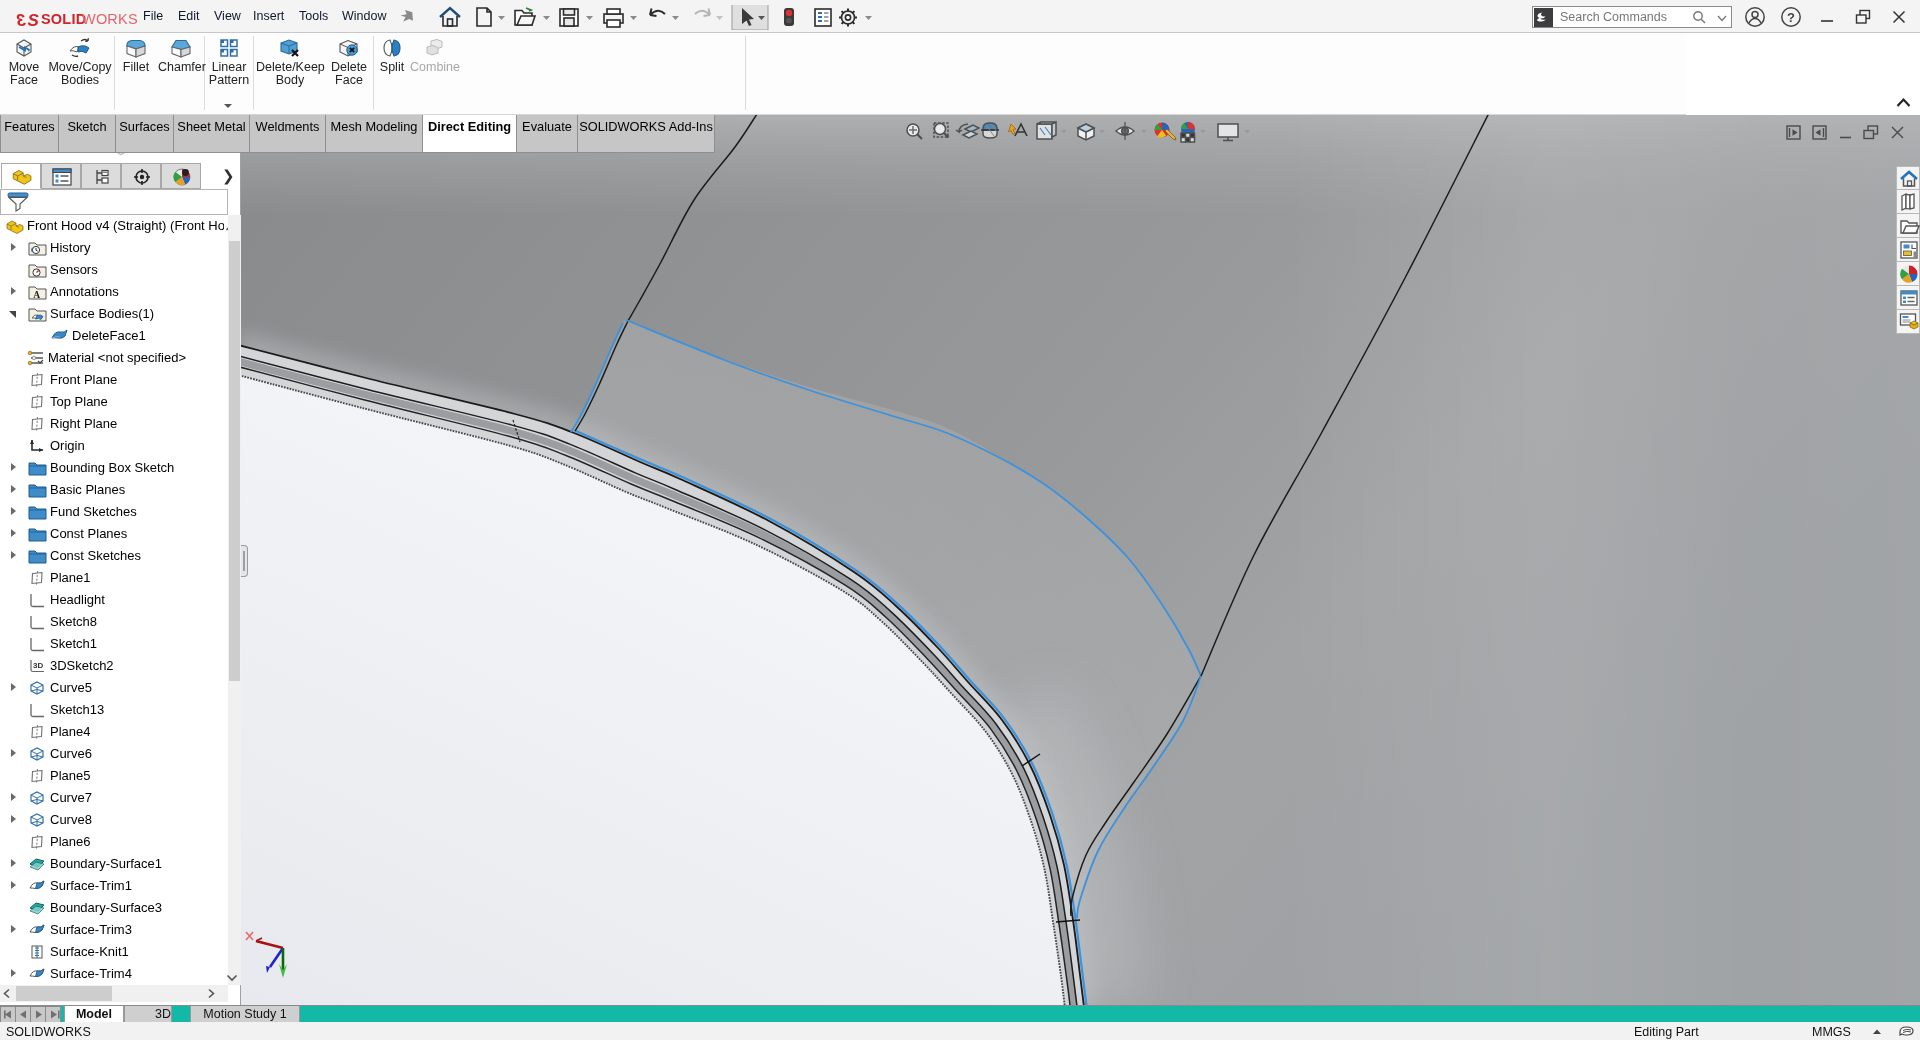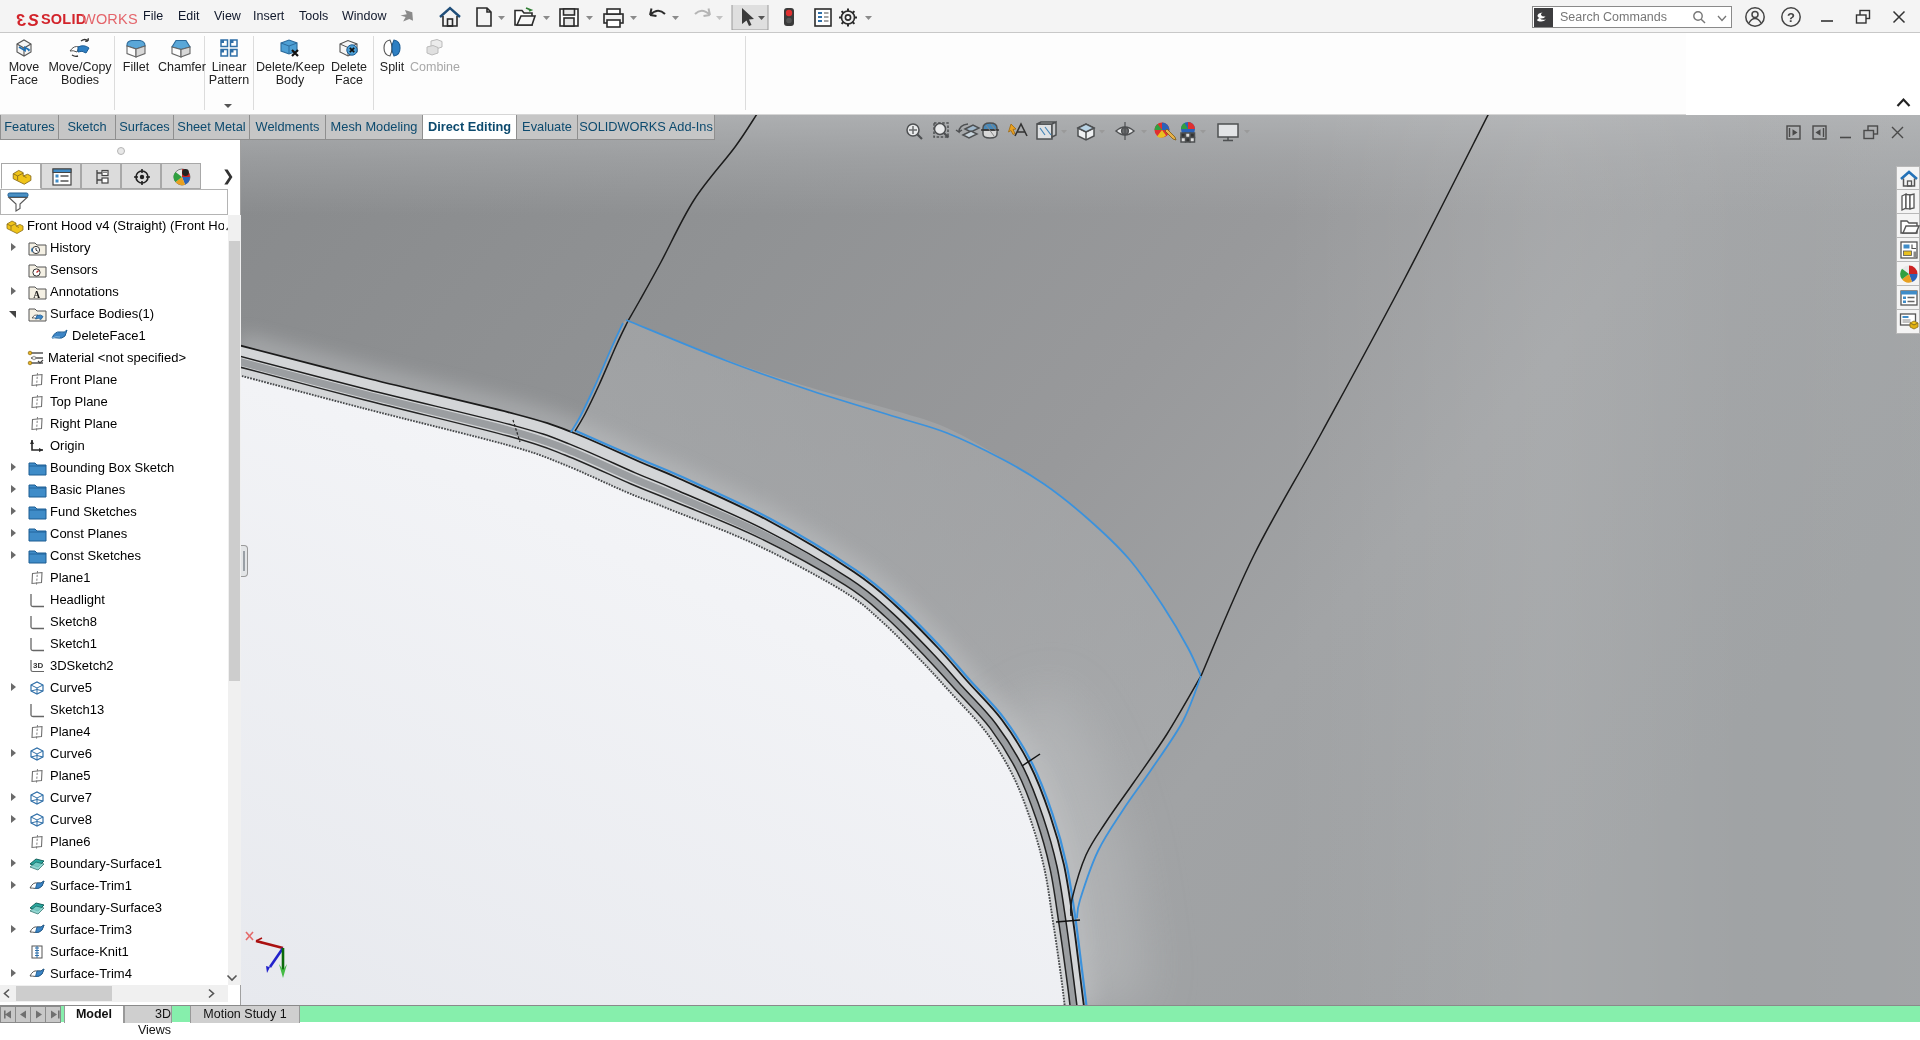--- a/index.html
+++ b/index.html
@@ -15,42 +15,42 @@
 #search .slogo { position:absolute; left:1px; top:1px; width:19px; height:19px; background:#3d3d3f; }
 #search .ph { position:absolute; left:27px; top:3px; font-size:12.5px; color:#777; }
 
 #ribbon { position:absolute; left:0; top:33px; width:1686px; height:82px; background:#fdfdfd; border-bottom:1px solid #d6d6d6; }
 .rsep { position:absolute; top:3px; height:74px; width:1px; background:#dcdcdc; }
 .rbtn { position:absolute; top:2px; text-align:center; font-size:12.5px; color:#222; line-height:13px; }
 .rbtn .ric { display:block; margin:2px auto 2px auto; }
 .gray { color:#a8a8a8; }
 
 #tabs { position:absolute; left:0; top:115px; height:25px; z-index:5; }
-.tab { float:left; height:25px; line-height:24px; text-align:center; font-size:12.8px; color:#0c4a6e; background:#c6c6c6; border:1px solid #8f8f8f; border-top:none; margin-right:-1px; }
+.tab { float:left; height:38px; line-height:24px; text-align:center; font-size:12.8px; color:#000000; background:#c6c6c6; border:1px solid #8f8f8f; border-top:none; margin-right:-1px; }
 .tab.active { background:#fff; font-weight:bold; border-bottom:1px solid #909090; }
 
 #panel { position:absolute; left:0; top:115px; width:241px; height:890px; background:#fff; border-right:1px solid #a0a0a0; }
 #ptabs { position:absolute; left:0; top:163px; width:241px; height:26px; }
 .ptab { position:absolute; top:0; height:26px; background:#dcdcdc; border:1px solid #a8a8a8; }
 .ptab.active { background:#fff; border-bottom:1px solid #fff; }
 #filterbox { position:absolute; left:0px; top:189px; width:228px; height:26px; border:1px solid #b4b4b4; background:#fff; }
 #tree { position:absolute; left:0; top:215px; width:228px; height:770px; font-size:13px; color:#000; }
 .trow { position:absolute; height:22px; line-height:22px; white-space:nowrap; overflow:hidden; }
 .trow .lbl { position:absolute; top:0; }
 .exp { position:absolute; top:6px; width:0; height:0; border-top:4px solid transparent; border-bottom:4px solid transparent; border-left:5px solid #6a6a6a; }
 
 #vsb { position:absolute; left:228px; top:215px; width:13px; height:770px; background:#f0f0f0; }
 #hsb { position:absolute; left:0; top:985px; width:228px; height:17px; background:#f0f0f0; }
 
 #viewport { position:absolute; left:241px; top:115px; width:1679px; height:890px; }
 
 #taskpane { position:absolute; left:1896px; top:166px; width:24px; z-index:6; }
 .tpicon { width:24px; height:24px; background:#f4f4f4; border:1px solid #b8b8b8; border-top:none; position:relative; }
 
-#mtabs { position:absolute; left:0; top:1005px; width:1920px; height:17px; background:#86efac; border-top:1px solid #8a8a8a; font-size:12.5px; }
+#mtabs { position:absolute; left:0; top:1005px; width:1920px; height:17px; background:#14b8a6; border-top:1px solid #8a8a8a; font-size:12.5px; }
 .mtab { height:17px; line-height:16px; padding:0; background:#cfcfcf; border-right:1px solid #999; border-left:1px solid #999; color:#111; }
 .mtab.active { background:#fff; font-weight:bold; }
 #statusbar { position:absolute; left:0; top:1022px; width:1920px; height:18px; background:#f2f2f2; font-size:12.5px; color:#111; }
 </style>
 </head>
 <body>
 <div id="app">
 
 <div id="viewport">
 <svg width="1679" height="890" viewBox="241 115 1679 890">
@@ -797,14 +797,26 @@
           <path d="M5 8.5 l6 -4 v8 Z M4 4.5 h1.6 v8 H4 Z"></path>
           <path d="M20 8.5 l6 -4 v8 Z"></path>
           <path d="M42 8.5 l-6 -4 v8 Z"></path>
           <path d="M57 8.5 l-6 -4 v8 Z M58 4.5 h1.6 v8 h-1.6 Z"></path>
         </g>
  </svg>
  <div class="mtab active" style="position:absolute;left:64px;width:60px;text-align:center">Model</div>
  <div class="mtab" style="position:absolute;left:124px;width:48px;text-align:right">3D Views</div>
  <div class="mtab" style="position:absolute;left:190px;width:110px;text-align:center">Motion Study 1</div>
 </div>
+<div id="statusbar">
+ <span style="position:absolute;left:6px;top:3px;">SOLIDWORKS</span>
+ <span style="position:absolute;left:1634px;top:3px;">Editing Part</span>
+ <span style="position:absolute;left:1812px;top:3px;">MMGS</span>
+ <svg style="position:absolute;left:1872px;top:6px" width="10" height="8" viewBox="0 0 10 8">
+        <path d="M1 6 L5 1.5 L9 6" fill="#444" stroke="none"></path>
+      </svg>
+ <svg style="position:absolute;left:1898px;top:1px" width="17" height="16" viewBox="0 0 17 16">
+        <path d="M2 9 q0 -5 6.5 -5 q6.5 0 6.5 4 q0 4 -6.5 4 q-3 0 -4.5 -1 L2 12 Z" fill="#fff" stroke="#444" stroke-width="1.2"></path>
+        <path d="M5 7.5 q3.5 -2 8 -0.5 M5 9.5 q3.5 -2 8 -0.5" fill="none" stroke="#444" stroke-width="1"></path>
+      </svg>
+</div>
 
 </div>
 
 </body></html>

